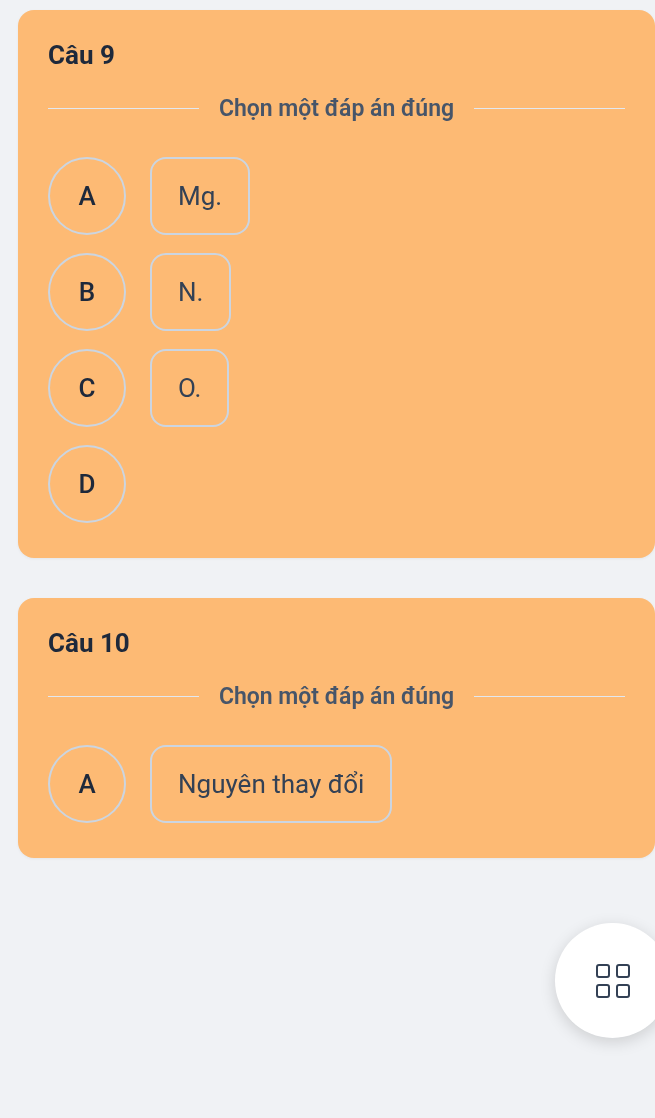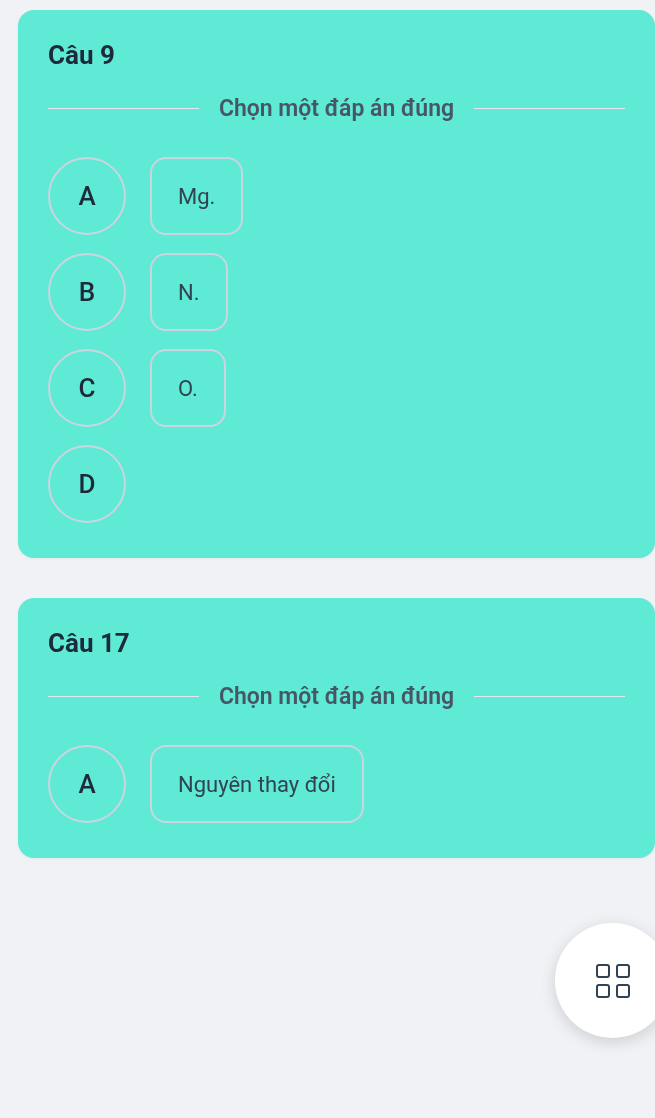--- a/index.html
+++ b/index.html
@@ -7,21 +7,21 @@
       padding: 0;
       box-sizing: border-box;
     }
     body {
       font-family: -apple-system, BlinkMacSystemFont, 'Segoe UI', Roboto, Arial, sans-serif;
       background-color: #f0f2f5;
       width: 655px;
       padding: 10px 0;
     }
     .question-card {
-      background-color: #5eead4;
+      background-color: #fdba74;
       border-radius: 16px;
       padding: 30px 30px 35px 30px;
       margin: 0 0 40px 18px;
       box-shadow: 0 1px 3px rgba(0,0,0,0.05);
     }
     .question-title {
       font-size: 26px;
       font-weight: 700;
       color: #1e293b;
       margin-bottom: 10px;
@@ -68,21 +68,21 @@
       justify-content: center;
       font-size: 26px;
       font-weight: 500;
       color: #1e293b;
       flex-shrink: 0;
     }
     .option-text {
       border: 2px solid #cbd5e1;
       border-radius: 16px;
       padding: 20px 26px;
-      font-size: 22px;
+      font-size: 26px;
       color: #334155;
       min-height: 78px;
       display: flex;
       align-items: center;
     }
     sub {
       font-size: 0.7em;
       vertical-align: sub;
     }
     .fab {
@@ -135,21 +135,21 @@
       <div class="option-letter">C</div>
       <div class="option-text">O.</div>
     </div>
     <div class="option-row">
       <div class="option-letter">D</div>
     </div>
   </div>
 </div>
 
 <div class="question-card">
-  <div class="question-title">Câu 17</div>
+  <div class="question-title">Câu 10</div>
   <div class="divider-container">
     <div class="divider-line"></div>
     <div class="divider-text">Chọn một đáp án đúng</div>
     <div class="divider-line"></div>
   </div>
   <div class="options-container">
     <div class="option-row">
       <div class="option-letter">A</div>
       <div class="option-text">Nguyên thay đổi</div>
     </div>

